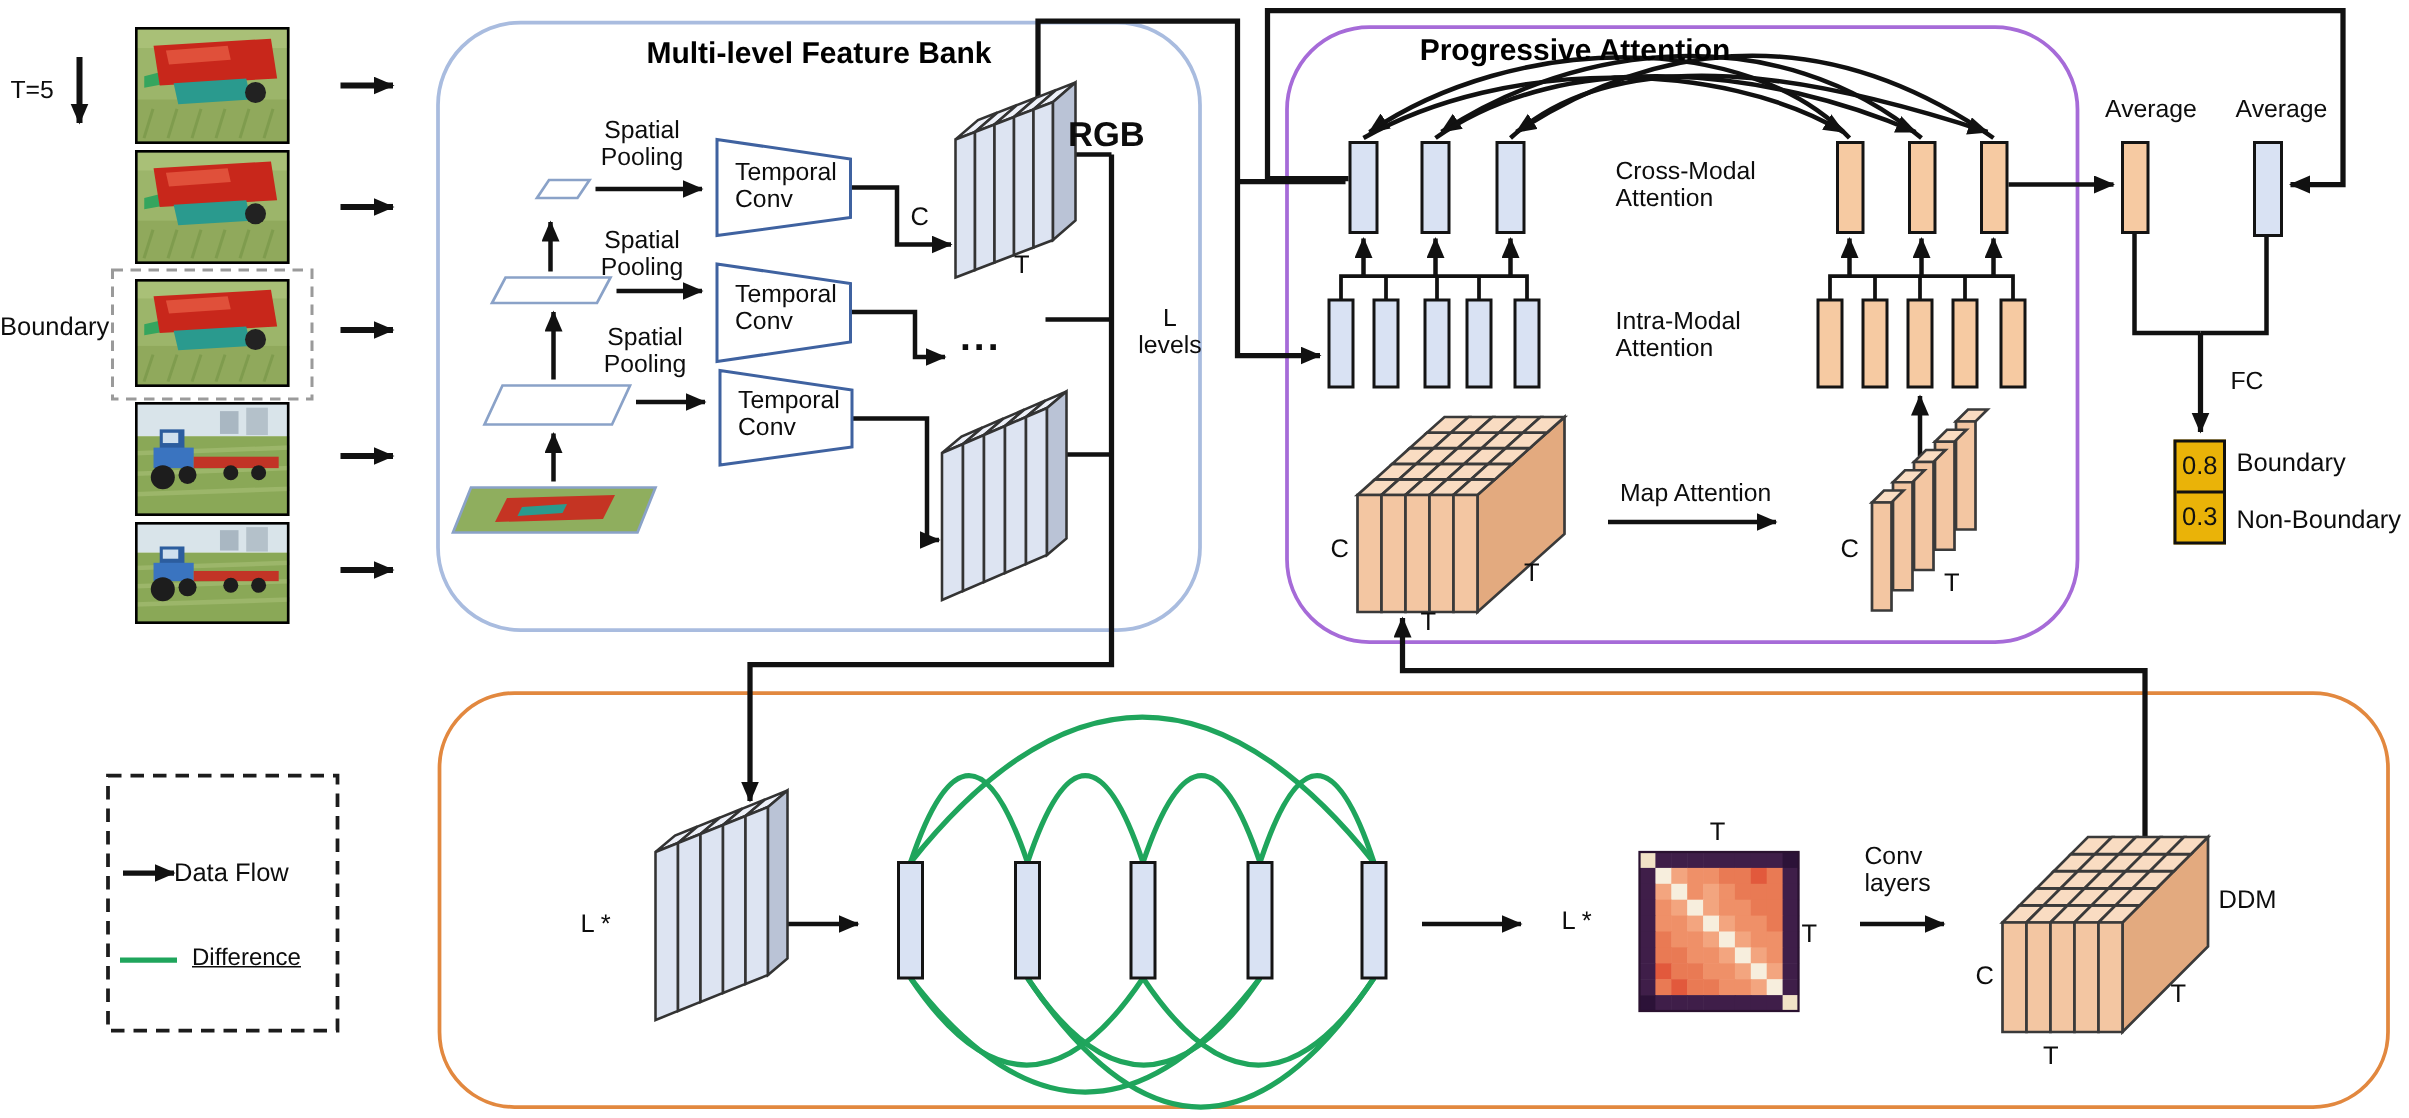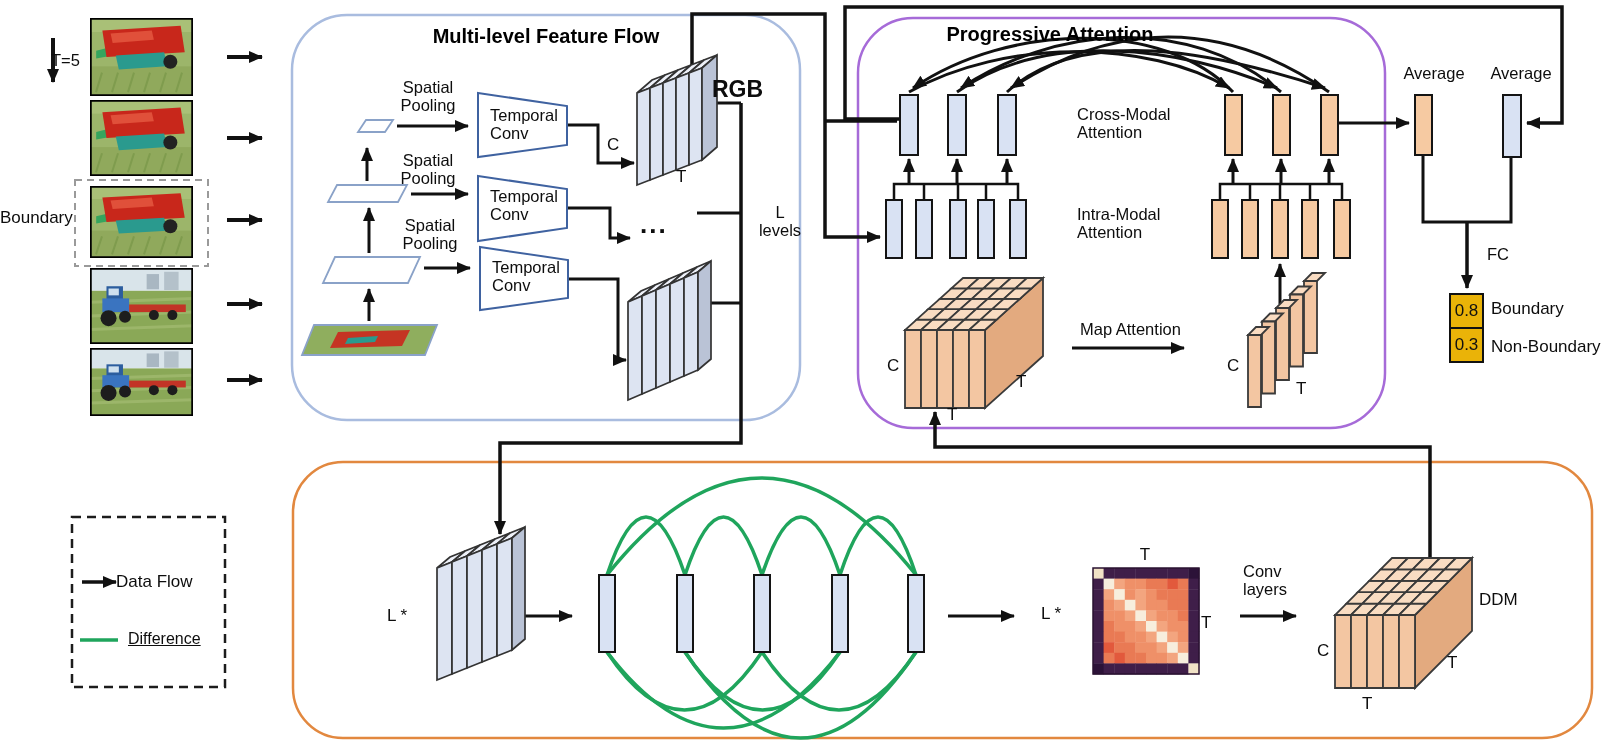--- a/index.html
+++ b/index.html
@@ -443,24 +443,24 @@
         <rect x="1167.2" y="663.4" width="11" height="11" fill="#3f1e49"></rect>
         <rect x="1177.8" y="663.4" width="11" height="11" fill="#3f1e49"></rect>
         <rect x="1188.4" y="663.4" width="11" height="11" fill="#f1e2c6"></rect>
         <rect x="1093" y="568" width="106" height="106" fill="none" stroke="#2a1230" stroke-width="1.5"></rect>
       </g>
       <rect x="72" y="517" width="153" height="170" fill="none" stroke="#1c1c1c" stroke-width="2.5" stroke-dasharray="9,6"></rect>
       <line x1="82" y1="582" x2="116" y2="582" stroke="#111111" stroke-width="3.5" marker-end="url(#ah)"></line>
       <line x1="80" y1="640" x2="118" y2="640" stroke="#1fa55c" stroke-width="3.5"></line>
     </svg>
 
-  <div class="lbl" style="left:7px;top:51px;margin-left:44px;">T=5</div>
+  <div class="lbl" style="left:7px;top:51px;">T=5</div>
   <div class="lbl" style="left:0px;top:208px;font-size:17px;">Boundary</div>
 
-  <div class="lbl title c" style="left:546px;top:25px;">Multi-level Feature Flow</div>
+  <div class="lbl title c" style="left:546px;top:25px;">Multi-level Feature Bank</div>
   <div class="lbl c" style="left:428px;top:78px;">Spatial
 Pooling</div>
   <div class="lbl c" style="left:428px;top:151px;">Spatial
 Pooling</div>
   <div class="lbl c" style="left:430px;top:216px;">Spatial
 Pooling</div>
   <div class="lbl" style="left:490px;top:106px;">Temporal
 Conv</div>
   <div class="lbl" style="left:490px;top:187px;">Temporal
 Conv</div>

